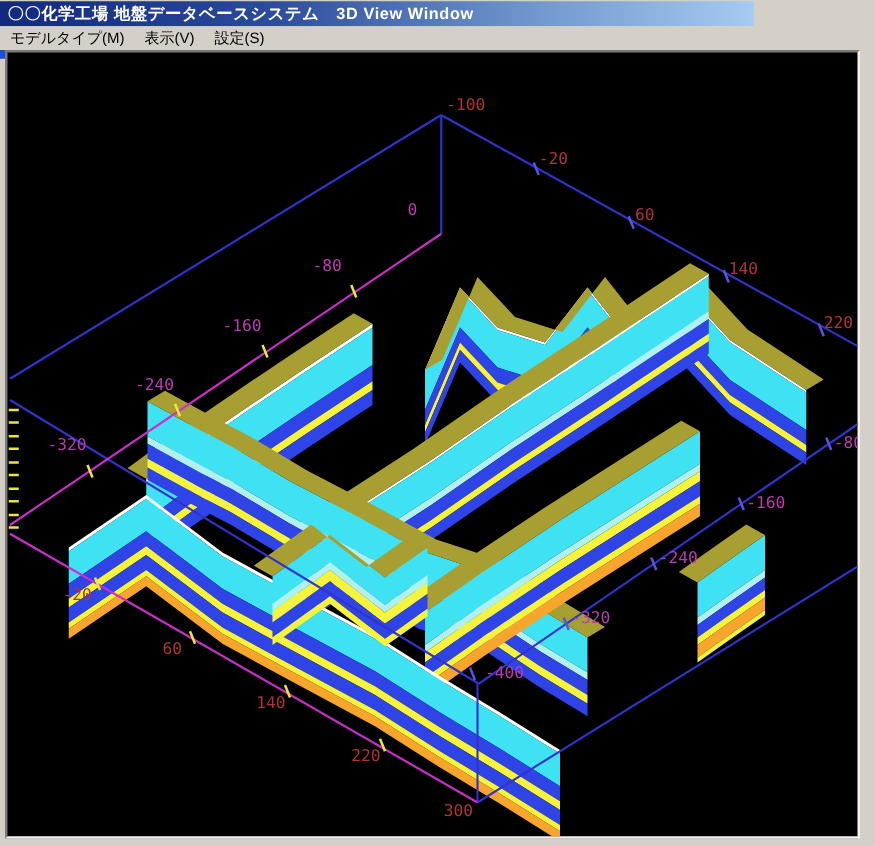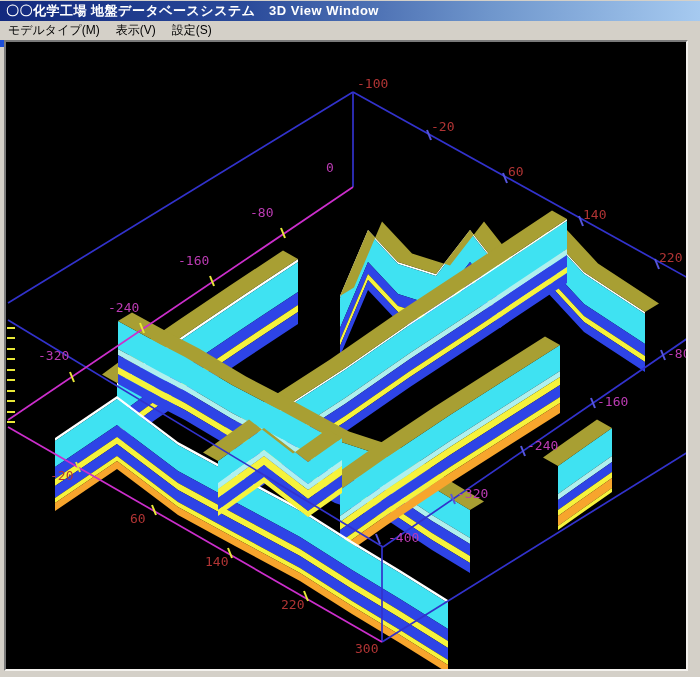--- a/index.html
+++ b/index.html
@@ -2,21 +2,21 @@
 <html><head>
 <meta charset="utf-8">
 <style>
   html,body{margin:0;padding:0;}
   body{
     width:700px;height:677px;overflow:hidden;position:relative;
     background:#d4d0c8;
     font-family:"Liberation Sans", sans-serif;
   }
   .titlebar{
-    position:absolute;left:0;top:1px;width:700px;height:20px;
+    position:absolute;left:0;top:1px;width:603px;height:20px;
     background:linear-gradient(90deg,#12297e 0%,#2a4a9a 35%,#6f96cc 70%,#a6caf0 100%);
     color:#fff;font-size:13px;font-weight:bold;
     display:flex;align-items:center;padding-left:6px;box-sizing:border-box;
     letter-spacing:0.5px;white-space:nowrap;
   }
   .menubar{
     position:absolute;left:0;top:21px;width:700px;height:19px;
     background:#d4d0c8;display:flex;align-items:center;
     font-size:12px;color:#000;
     border-bottom:7px solid #1d4ed8;

